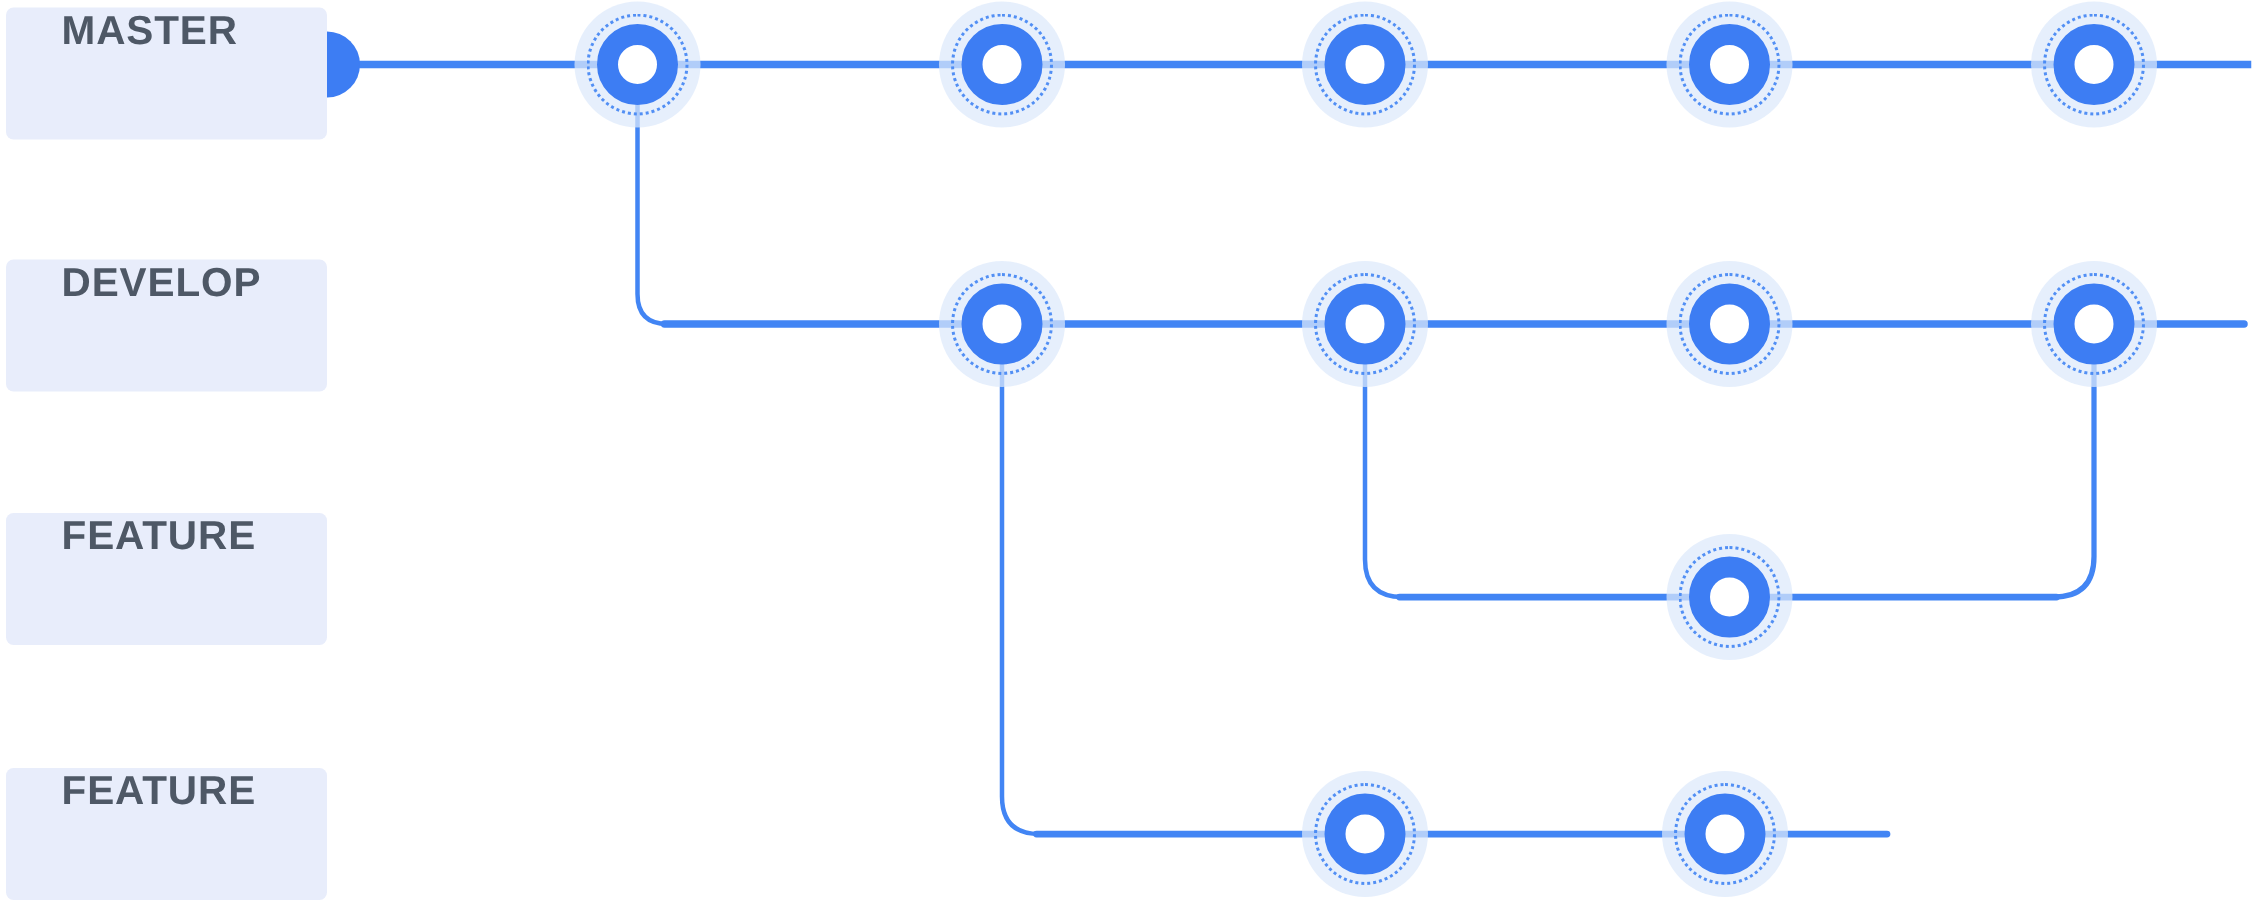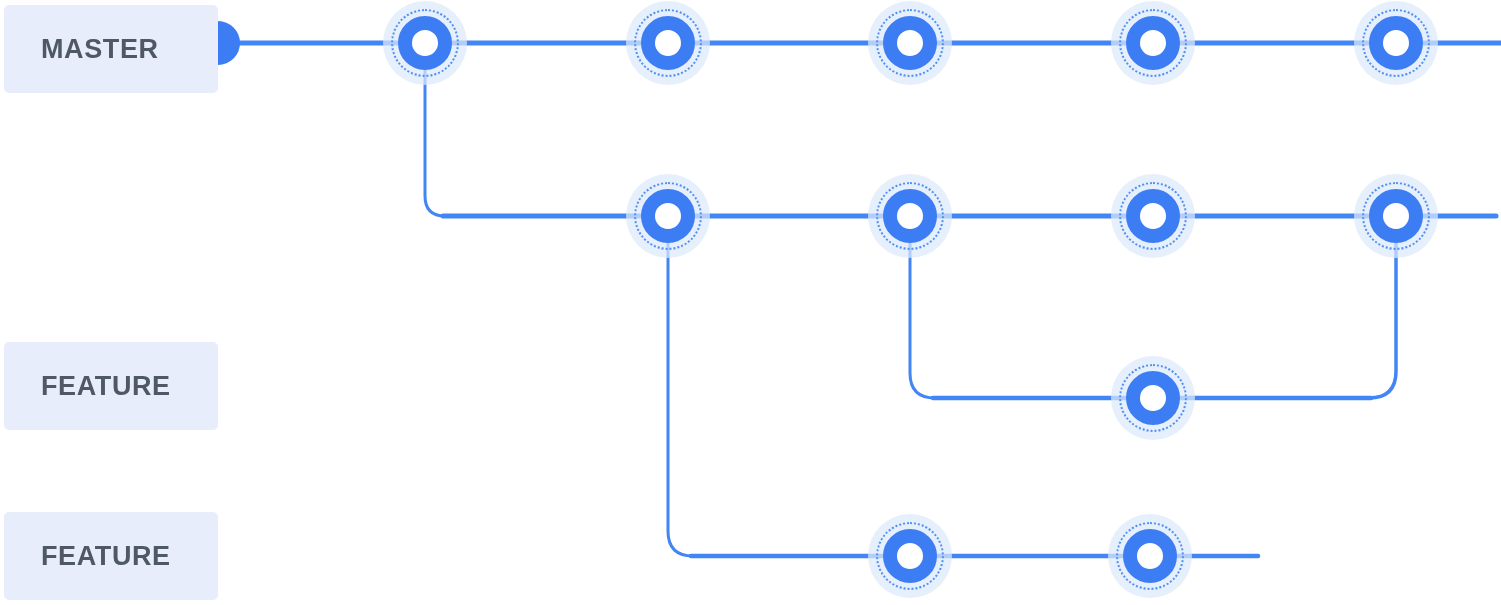--- a/index.html
+++ b/index.html
@@ -3,21 +3,21 @@
 <meta charset="utf-8">
 <style>
   html,body{margin:0;padding:0;background:#fff;}
   .stage{
     position:relative;width:1501px;height:605px;background:#fff;overflow:hidden;
     font-family:"Liberation Sans","DejaVu Sans",sans-serif;
   }
   .lines{position:absolute;left:0;top:0;z-index:1;}
   .label-box{
     position:absolute;left:4px;width:214px;height:88px;border-radius:5px;
-    background:var(--label-bg,#E8EDFB);display:flex;align-items:center;
+    background:var(--label-bg,#E8EDFB);display:flex;
     padding-left:37px;box-sizing:border-box;z-index:3;
   }
   .label-box span{
     font-size:27px;font-weight:600;letter-spacing:0.6px;
     color:var(--label-text,#4E5866);
   }
   .node{position:absolute;width:84px;height:84px;z-index:2;}
   .node .halo{position:absolute;inset:0;border-radius:50%;background:var(--halo,rgba(221,233,251,0.72));}
   .node .dots{position:absolute;inset:8px;border-radius:50%;border:2px dotted var(--line,#4285F4);opacity:.9;}
   .node .core{
@@ -36,20 +36,23 @@
       <path d="M1369 398 Q1396 398 1396 371 V218" fill="none" stroke="#4285F4" stroke-width="3.5" stroke-linecap="butt"></path>
       <path d="M668 218 V531 Q668 556 693 556" fill="none" stroke="#4285F4" stroke-width="3" stroke-linecap="butt"></path>
       <path d="M213 43 H1501" fill="none" stroke="#4285F4" stroke-width="5" stroke-linecap="round"></path>
       <path d="M443 216 H1496" fill="none" stroke="#4285F4" stroke-width="5" stroke-linecap="round"></path>
       <path d="M933 398 H1371" fill="none" stroke="#4285F4" stroke-width="4.5" stroke-linecap="round"></path>
       <path d="M691 556 H1258" fill="none" stroke="#4285F4" stroke-width="4.5" stroke-linecap="round"></path>
     </svg>
 
   <div class="label-box" style="top: 5px;">
     <span>MASTER</span>
+  </div>
+  <div class="label-box" style="top: 173px;">
+    <span>DEVELOP</span>
   </div>
   <div class="label-box" style="top: 342px;">
     <span>FEATURE</span>
   </div>
   <div class="label-box" style="top: 512px;">
     <span>FEATURE</span>
   </div>
 <div class="start-dot" style="left: 196px; top: 21px;"></div>
     <div class="node" style="left: 383px; top: 1px;">
       <div class="halo"></div>

